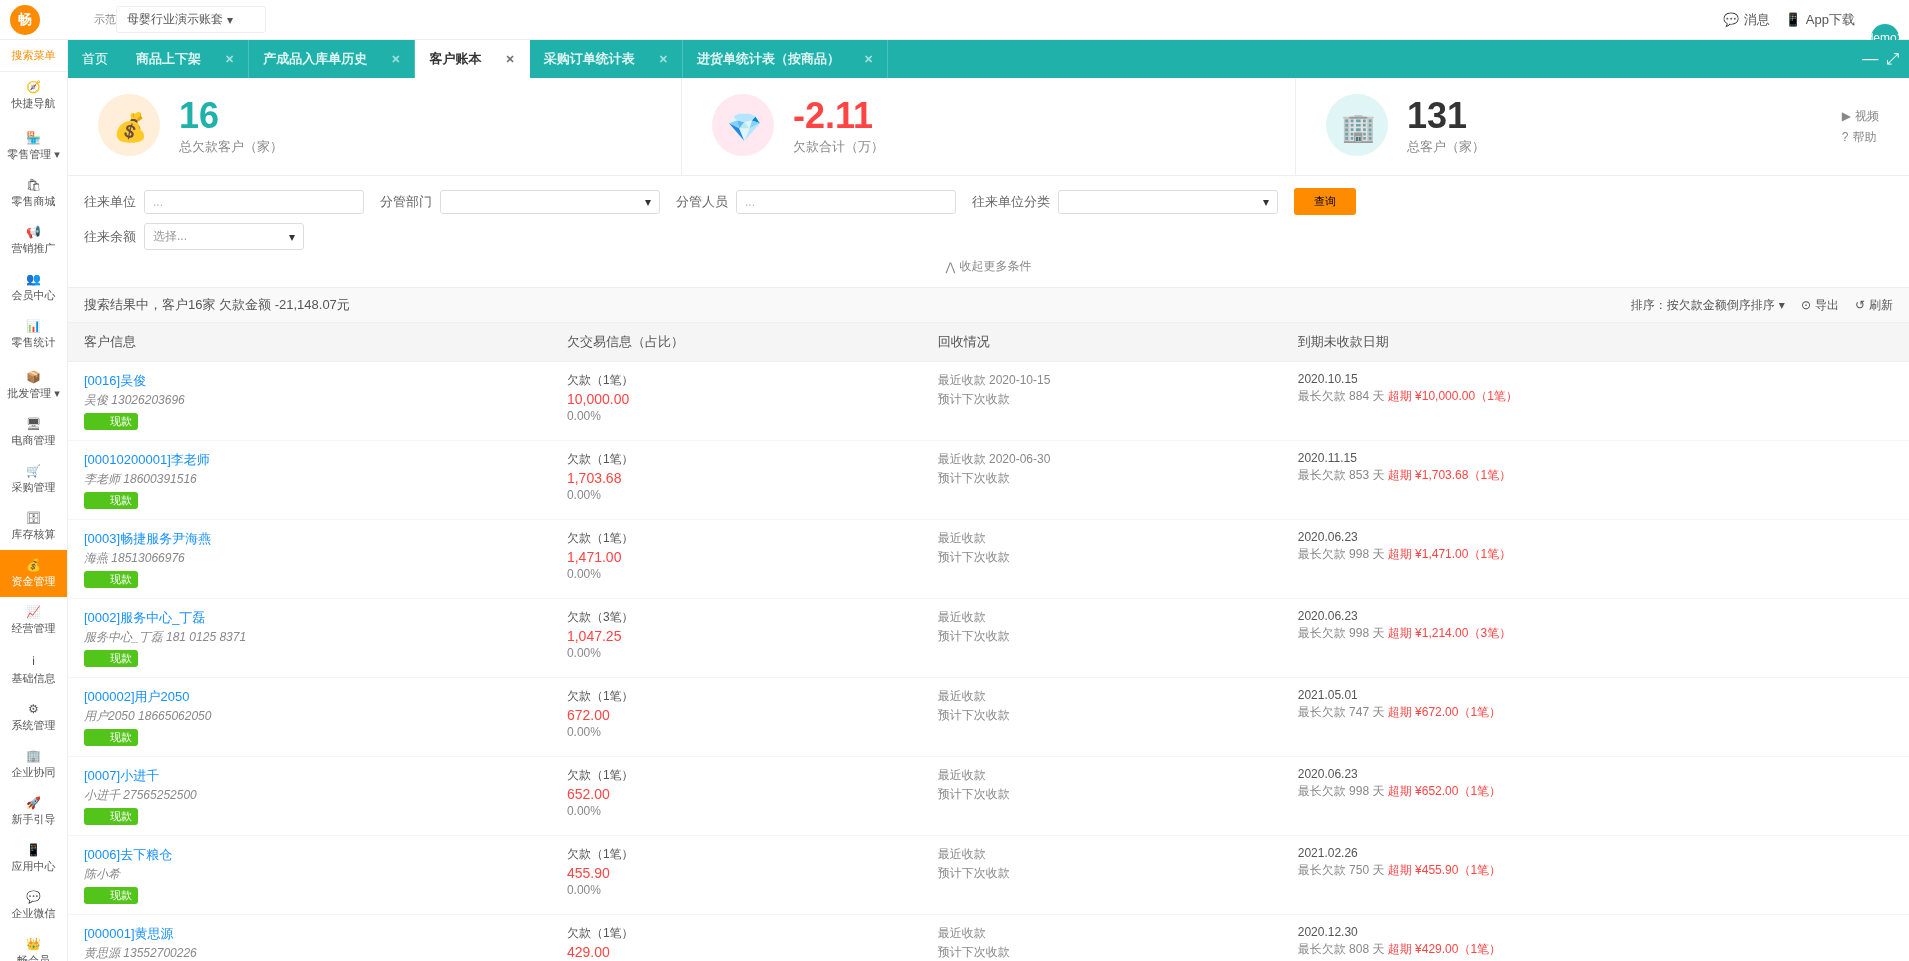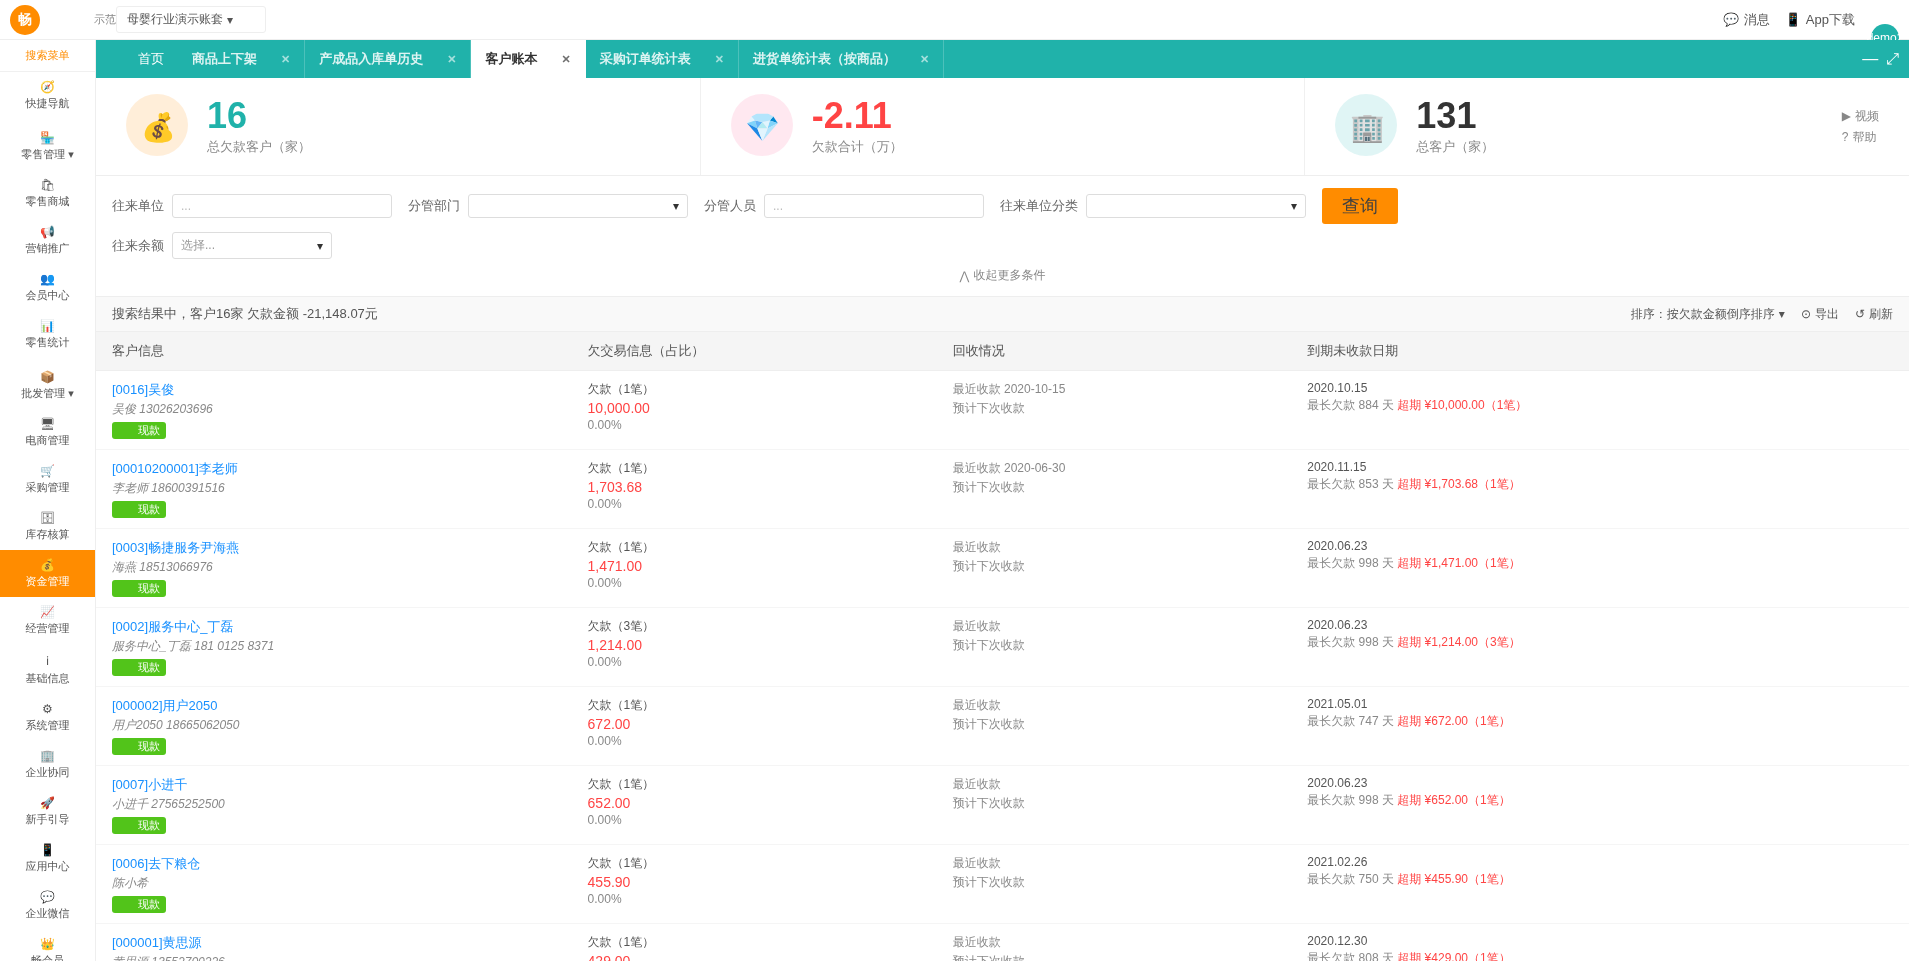--- a/index.html
+++ b/index.html
@@ -11,35 +11,35 @@
     .header-logo { display: flex; align-items: center; gap: 6px; width: 80px; }
     .logo-icon { width: 30px; height: 30px; background: #ff8c00; border-radius: 50%; display: flex; align-items: center; justify-content: center; color: white; font-size: 14px; font-weight: bold; }
     .store-selector { display: flex; align-items: center; gap: 4px; padding: 4px 10px; border: 1px solid #eee; border-radius: 3px; cursor: pointer; font-size: 12px; color: #555; min-width: 150px; }
     .header-right { margin-left: auto; display: flex; align-items: center; gap: 16px; }
     .header-action { display: flex; align-items: center; gap: 4px; font-size: 13px; color: #555; cursor: pointer; }
 
     
     .main-layout { display: flex; flex: 1; overflow: hidden; }
 
     
-    .sidebar { width: 96px; background: #fff; border-right: 1px solid #eee; display: flex; flex-direction: column; overflow-y: auto; }
+    .sidebar { width: 68px; background: #fff; border-right: 1px solid #eee; display: flex; flex-direction: column; overflow-y: auto; }
     .sidebar-search { padding: 8px 6px; font-size: 11px; color: #ff8c00; text-align: center; cursor: pointer; border-bottom: 1px solid #f0f0f0; }
     .sidebar-item { padding: 8px 4px; text-align: center; cursor: pointer; font-size: 12px; color: #555; display: flex; flex-direction: column; align-items: center; gap: 2px; }
     .sidebar-item.active { background: #ff8c00; color: white; }
     .sidebar-divider { height: 1px; background: #f0f0f0; margin: 2px 0; }
 
     
     .content-area { flex: 1; display: flex; flex-direction: column; overflow: hidden; }
 
     
     .tab-bar { display: flex; align-items: center; background: #20b2aa; height: 38px; padding: 0; }
     .tab-item { display: flex; align-items: center; gap: 20px; padding: 0 14px; height: 38px; cursor: pointer; font-size: 13px; color: rgba(255,255,255,0.85); border-right: 1px solid rgba(255,255,255,0.2); white-space: nowrap; font-weight: bold; }
     .tab-item.active { background: #fff; color: #333; }
     .tab-item .close-btn { font-size: 11px; opacity: 0.7; margin-left: 4px; }
-    .tab-home { padding: 0 14px; height: 38px; display: flex; align-items: center; color: white; font-size: 13px; cursor: pointer; margin-left: 28px; }
+    .tab-home { padding: 0 14px; height: 38px; display: flex; align-items: center; color: white; font-size: 13px; cursor: pointer; }
     .tab-bar-actions { margin-left: auto; display: flex; align-items: center; gap: 8px; padding: 0 10px; color: white; font-size: 16px; }
 
     
     .stats-section { display: flex; background: #fff; border-bottom: 1px solid #eee; }
     .stat-card { display: flex; align-items: center; gap: 16px; padding: 16px 30px; flex: 1; border-right: 1px solid #f0f0f0; }
     .stat-info { display: flex; flex-direction: column; gap: 4px; }
     .stat-value { font-size: 36px; font-weight: bold; line-height: 1; }
     .stat-value.red { color: #ff4444; }
     .stat-value.green { color: #20b2aa; }
     .stat-value.black { color: #333; font-weight: 700; }
@@ -49,21 +49,21 @@
 
     
     .filter-section { background: #fff; padding: 12px 16px; border-bottom: 1px solid #eee; }
     .filter-row { display: flex; align-items: center; gap: 16px; margin-bottom: 8px; }
     .filter-item { display: flex; align-items: center; gap: 8px; }
     .filter-label { font-size: 13px; color: #666; white-space: nowrap; }
     .filter-input { border: 1px solid #ddd; border-radius: 3px; padding: 4px 8px; font-size: 12px; min-width: 180px; display: flex; align-items: center; justify-content: space-between; cursor: pointer; color: #999; }
     .filter-input-wide { min-width: 220px; }
     .filter-select { border: 1px solid #ddd; border-radius: 3px; padding: 4px 8px; font-size: 12px; min-width: 140px; display: flex; align-items: center; justify-content: space-between; cursor: pointer; }
     .collapse-btn { display: flex; align-items: center; gap: 4px; font-size: 12px; color: #888; cursor: pointer; justify-content: center; margin-top: 4px; }
-    .search-btn { background: #ff8c00; color: #404040; border: none; border-radius: 3px; padding: 6px 20px; font-size: 18px; cursor: pointer; }
+    .search-btn { background: #ff8c00; color: #000000; border: none; border-radius: 3px; padding: 6px 20px; font-size: 11px; cursor: pointer; }
 
     
     .results-bar { display: flex; align-items: center; justify-content: space-between; background: #f9f9f9; padding: 8px 16px; border-bottom: 1px solid #eee; font-size: 13px; color: #555; }
     .results-actions { display: flex; align-items: center; gap: 16px; }
     .results-sort { display: flex; align-items: center; gap: 4px; color: #555; font-size: 12px; cursor: pointer; }
     .export-btn { display: flex; align-items: center; gap: 4px; font-size: 12px; color: #555; cursor: pointer; }
     .refresh-btn { display: flex; align-items: center; gap: 4px; font-size: 12px; color: #555; cursor: pointer; }
 
     
     .table-container { flex: 1; overflow-y: auto; background: #fff; }
@@ -421,21 +421,21 @@
     </td>
   </tr>
               <tr>
     <td>
       <div class="customer-name">[0002]服务中心_丁磊</div>
       <div class="customer-phone">服务中心_丁磊  181 0125 8371</div>
       <span class="tag tag-green">现款</span>
     </td>
     <td>
       <div class="debt-count">欠款（3笔）</div>
-      <div class="debt-amount">1,214.00</div>
+      <div class="debt-amount">1,047.25</div>
       <div class="debt-percent">0.00%</div>
     </td>
     <td>
       <div class="return-date">最近收款</div>
       <div class="return-next">预计下次收款</div>
     </td>
     <td>
       <div class="overdue-date">2020.06.23</div>
       <div class="overdue-days">
         最长欠款 998 天 <span class="overdue-amount">超期 ¥1,214.00（3笔）</span>

